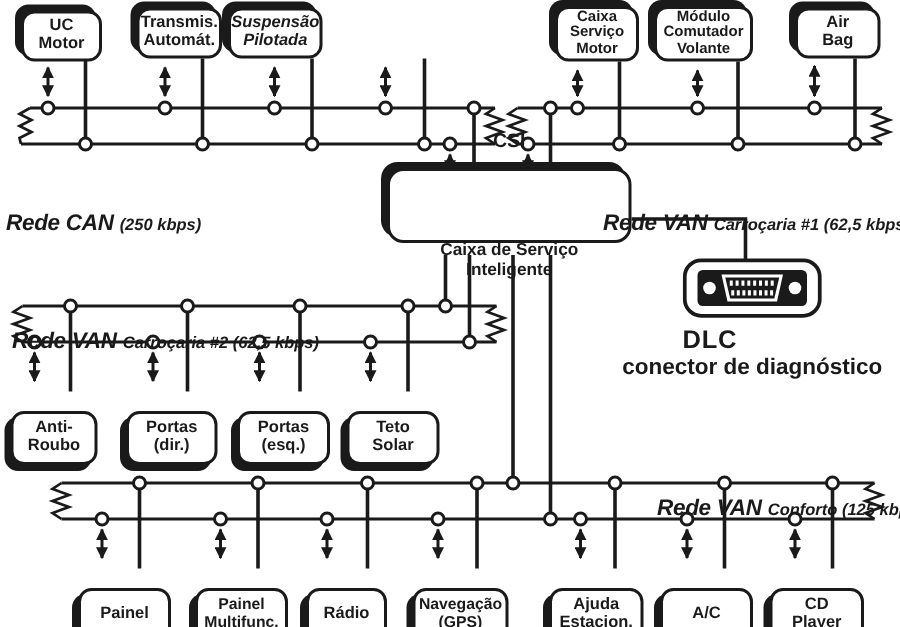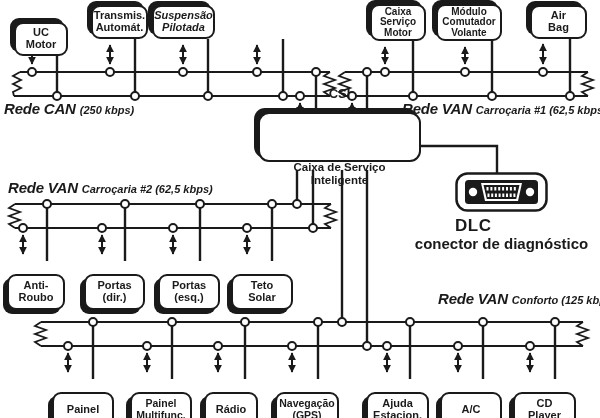--- a/index.html
+++ b/index.html
@@ -15,21 +15,21 @@
         display:flex;align-items:center;justify-content:center;text-align:center;
         font-weight:bold;font-size:11px;line-height:1.06;}
   .node span{white-space:pre-line;}
   .up{box-shadow:-4px -4px 0 0 #1a1a1a;}
   .down{box-shadow:-4px 4px 0 0 #1a1a1a;margin-top:14px;}
   .t3{font-size:10px;}
   .fs105{font-size:10.5px;}
   .csi{flex-direction:column;border-radius:11px;}
   .csi-title{font-size:13px;font-weight:bold;line-height:1.1;}
   .csi-sub{font-size:11.5px;font-weight:bold;line-height:1.12;white-space:pre-line;margin-top:40px;}
-  .buslabel{position:absolute;z-index:2;font-style:italic;font-weight:bold;white-space:nowrap;}
+  .buslabel{position:absolute;z-index:2;font-style:italic;font-weight:bold;white-space:nowrap;margin-top:40px;}
   .bl-big{font-size:15px;letter-spacing:-0.2px;}
   .bl-small{font-size:11px;margin-left:4px;}
   .dlc{position:absolute;z-index:2;width:93px;text-align:left;}
   .dlc-label{font-size:17px;font-weight:bold;line-height:1.05;margin-top:1px;letter-spacing:0.5px;}
   .dlc-caption{font-size:15px;font-weight:bold;position:relative;left:50%;
                transform:translateX(-50%);width:max-content;}
 </style>
 </head>
 <body>
 
@@ -159,21 +159,21 @@
         <circle class="dot" cx="147" cy="346" r="4"></circle>
       <circle class="dot" cx="218" cy="346" r="4"></circle>
         <circle class="dot" cx="292" cy="346" r="4"></circle>
       <circle class="dot" cx="367" cy="346" r="4"></circle>
         <circle class="dot" cx="387" cy="346" r="4"></circle>
       <circle class="dot" cx="458" cy="346" r="4"></circle>
         <circle class="dot" cx="530" cy="346" r="4"></circle>
     </g>
   </svg>
 
-  <div class="node up" style="left:14px;top:22px;width:54px;height:34px;">
+  <div class="node up" style="left:14px;top:7px;width:54px;height:34px;">
       <span>UC
 Motor</span>
     </div>
   <div class="node up" style="left:91px;top:5px;width:57px;height:34px;">
       <span>Transmis.
 Automát.</span>
     </div>
   <div class="node up" style="left:152px;top:5px;width:63px;height:34px;font-style:italic;">
       <span>Suspensão
 Pilotada</span>

